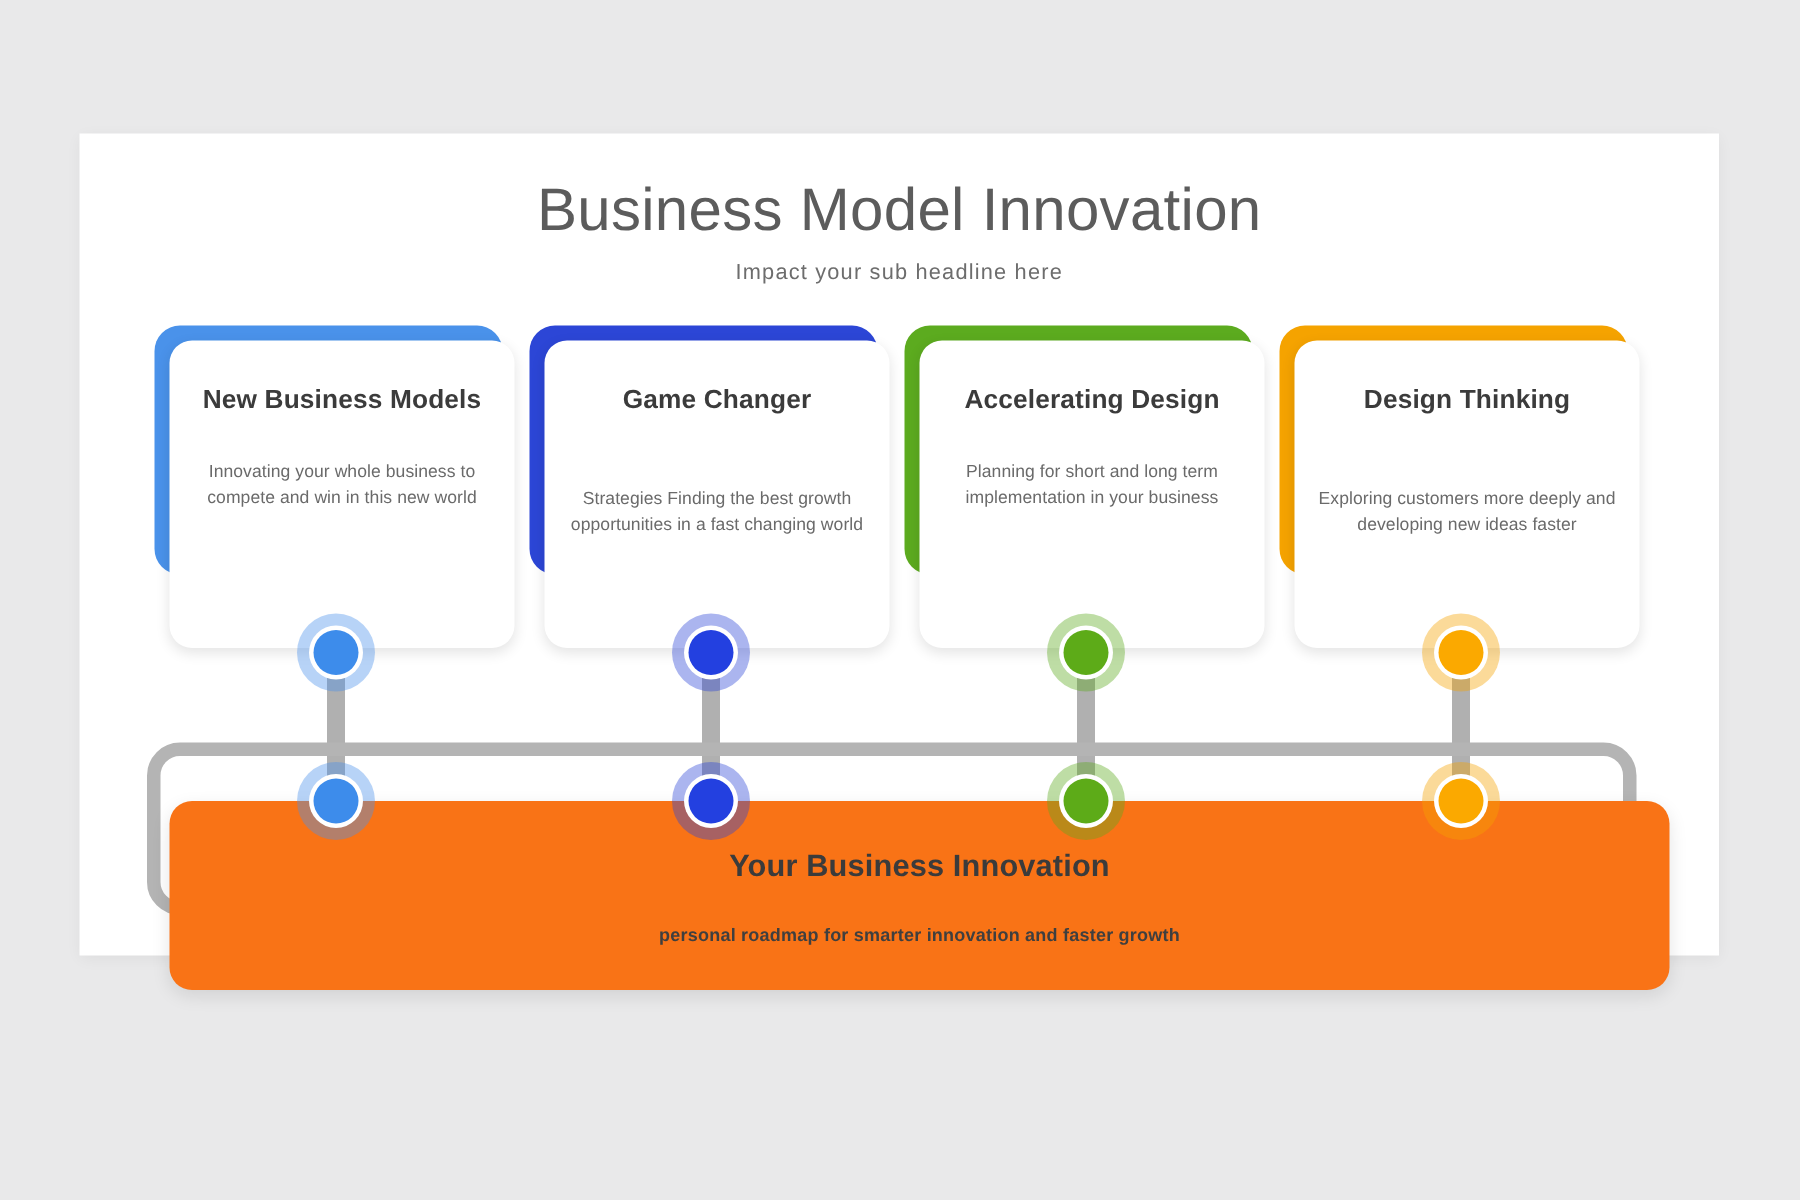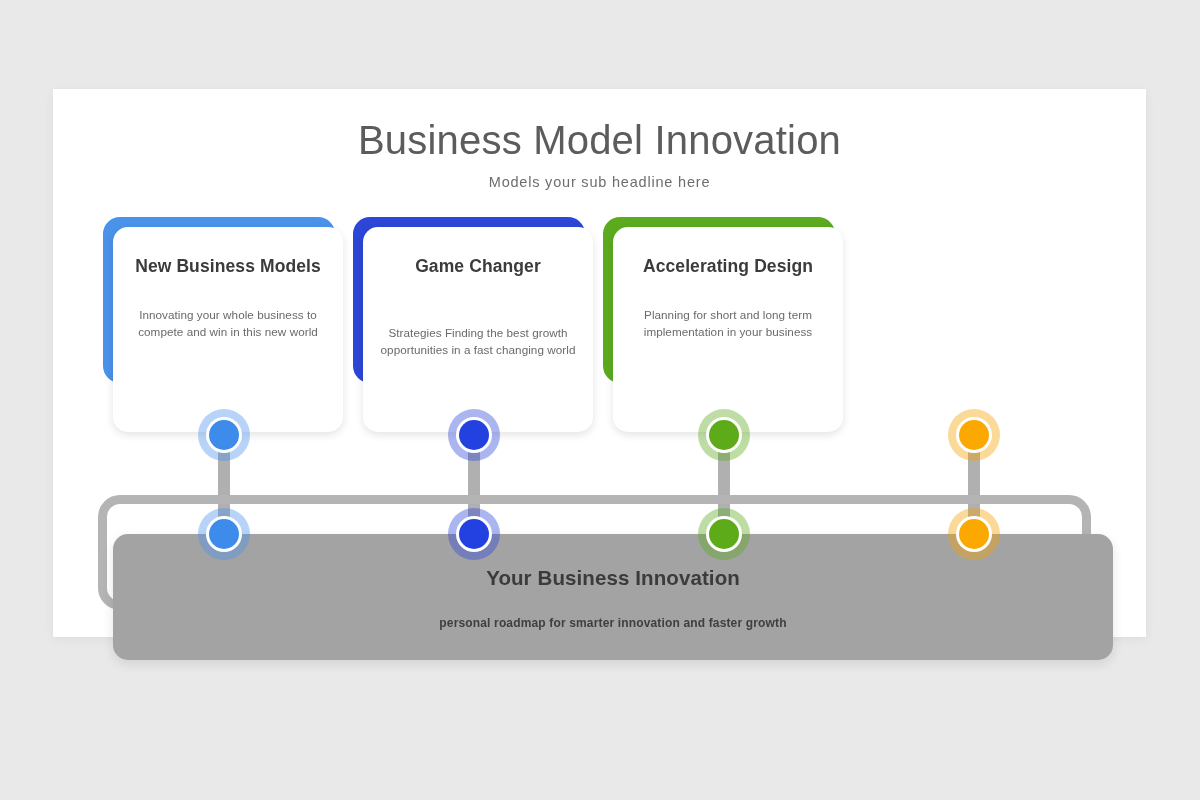--- a/index.html
+++ b/index.html
@@ -75,21 +75,21 @@
     width:12px; background:#b0b0b0;
     top:346px; height:99px;
     border-radius:1px;
   }
 
   
   #bottom-panel {
     position:absolute;
     left:60px; top:445px;
     width:1000px; height:126px;
-    background:#a3a3a3;
+    background:#f97316;
     border-radius:15px;
     box-shadow:0 4px 12px rgba(0,0,0,0.10);
     text-align:center;
     padding-top:32px;
   }
   #bottom-title {
     font-size:20.5px; font-weight:700; color:#3b3b3b; letter-spacing:0.1px;
   }
   #bottom-sub {
     margin-top:26px;
@@ -110,21 +110,21 @@
     position:absolute; left:11px; top:11px; width:30px; height:30px;
     border-radius:50%;
   }
 </style>
 </head>
 <body>
 
 <div id="slide">
 
   <div id="title">Business Model Innovation</div>
-  <div id="subtitle">Models your sub headline here</div>
+  <div id="subtitle">Impact your sub headline here</div>
 
   <div class="stem" style="left:165px;"></div>
   <div class="stem" style="left:415px;"></div>
   <div class="stem" style="left:665px;"></div>
   <div class="stem" style="left:915px;"></div>
 
   <div id="rail-rect"></div>
 
   <div id="bottom-panel">
     <div id="bottom-title">Your Business Innovation</div>
@@ -148,20 +148,27 @@
   </div>
 
   <div class="card-wrap three" style="left:550px;">
     <div class="card-frame" style="background:#5cab1f;"></div>
     <div class="card-face">
       <div class="card-title">Accelerating Design</div>
       <div class="card-desc">Planning for short and long term implementation in your business</div>
     </div>
   </div>
 
+  <div class="card-wrap four" style="left:800px;">
+    <div class="card-frame" style="background:#f5a300;"></div>
+    <div class="card-face">
+      <div class="card-title">Design Thinking</div>
+      <div class="card-desc">Exploring customers more deeply and developing new ideas faster</div>
+    </div>
+  </div>
 
   <div class="node" style="left:145px; top:320px;">
     <div class="halo" style="background:#4a92ea;"></div>
     <div class="ring"></div>
     <div class="core" style="background:#3d8ceb;"></div>
   </div>
   <div class="node" style="left:395px; top:320px;">
     <div class="halo" style="background:#2c46d6;"></div>
     <div class="ring"></div>
     <div class="core" style="background:#2340e0;"></div>

